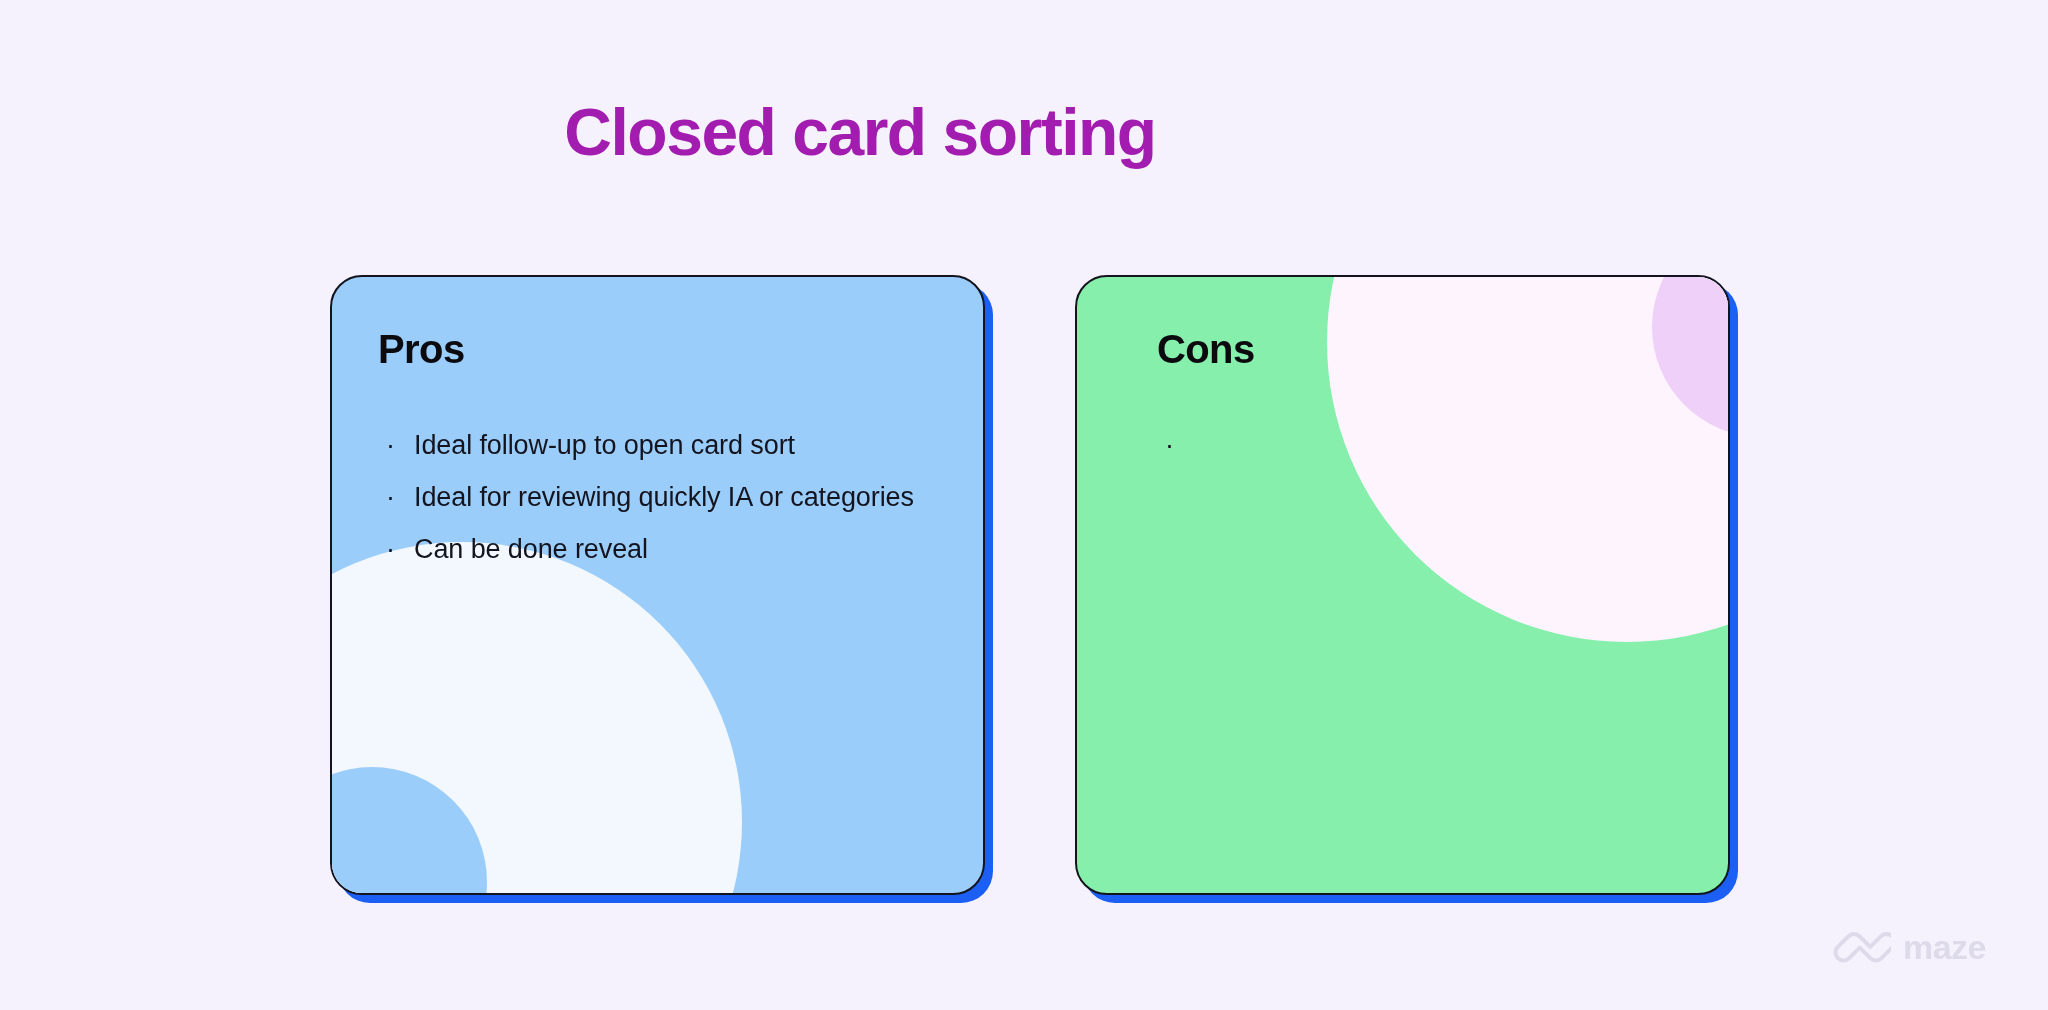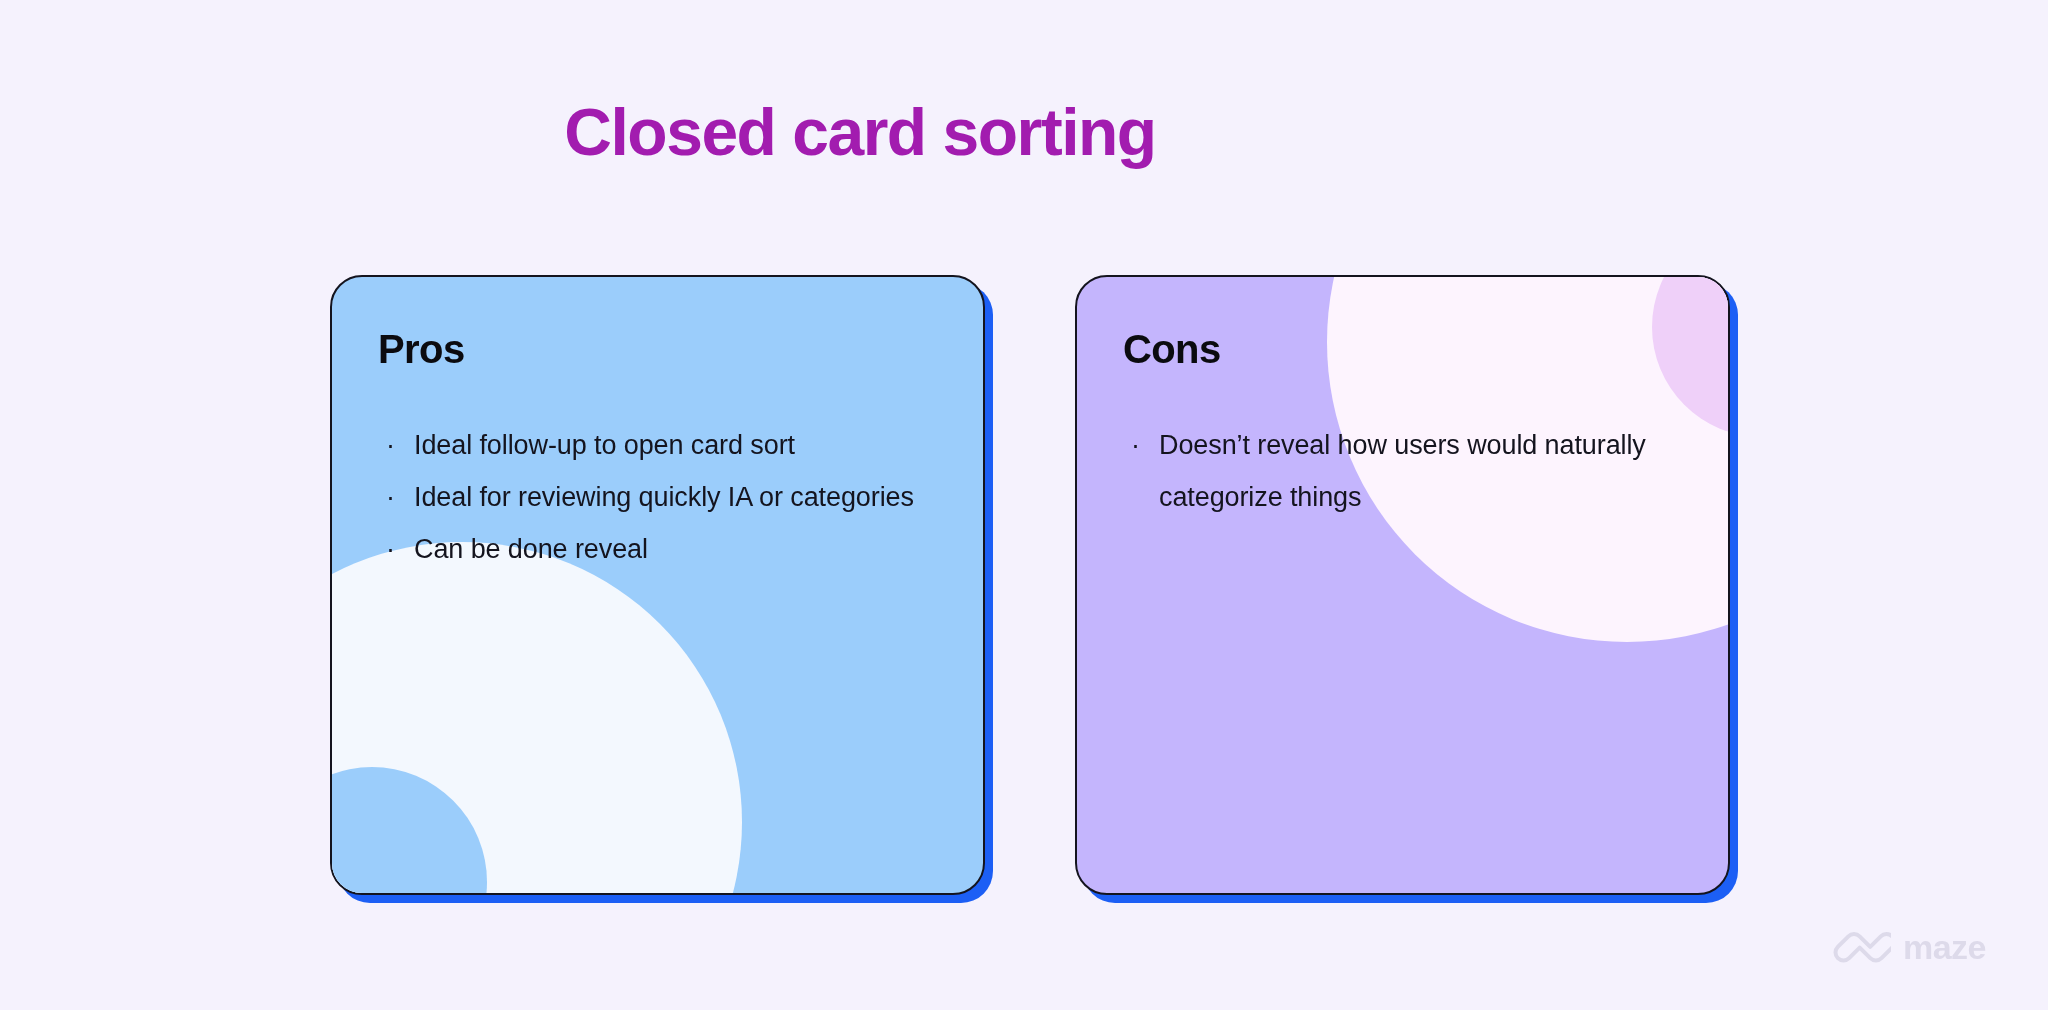--- a/index.html
+++ b/index.html
@@ -72,21 +72,21 @@
     left: 0;
     top: 0;
     width: 655px;
     height: 620px;
     border-radius: 32px;
     border: 2px solid #14141E;
     overflow: hidden;
   }
 
   .card.pros { background: #9BCDFB; }
-  .card.cons { background: #c4b5fd; }
+  .card.cons { background: #86efac; padding-left: 34px; }
 
   
   .blob { position: absolute; border-radius: 50%; pointer-events: none; }
 
   
   .pros-blob-white {
     width: 560px; height: 560px;
     left: -150px; top: 265px;
     background: #F3F8FE;
   }
@@ -202,21 +202,20 @@
     <div class="card-wrap right">
       <div class="card-shadow"></div>
       <div class="card cons">
         <span class="blob cons-blob-white"></span>
         <span class="blob cons-blob-purple"></span>
         <div class="card-content">
           <div class="card-heading">Cons</div>
           <ul class="card-list">
             <li>
               <span class="bullet">·</span>
-              <span>Doesn’t reveal how users would naturally categorize things</span>
             </li>
           </ul>
         </div>
       </div>
     </div>
 
   </div>
 
   <div class="maze-logo">
     <svg class="maze-mark" width="58" height="34" viewBox="0 0 58 34">

